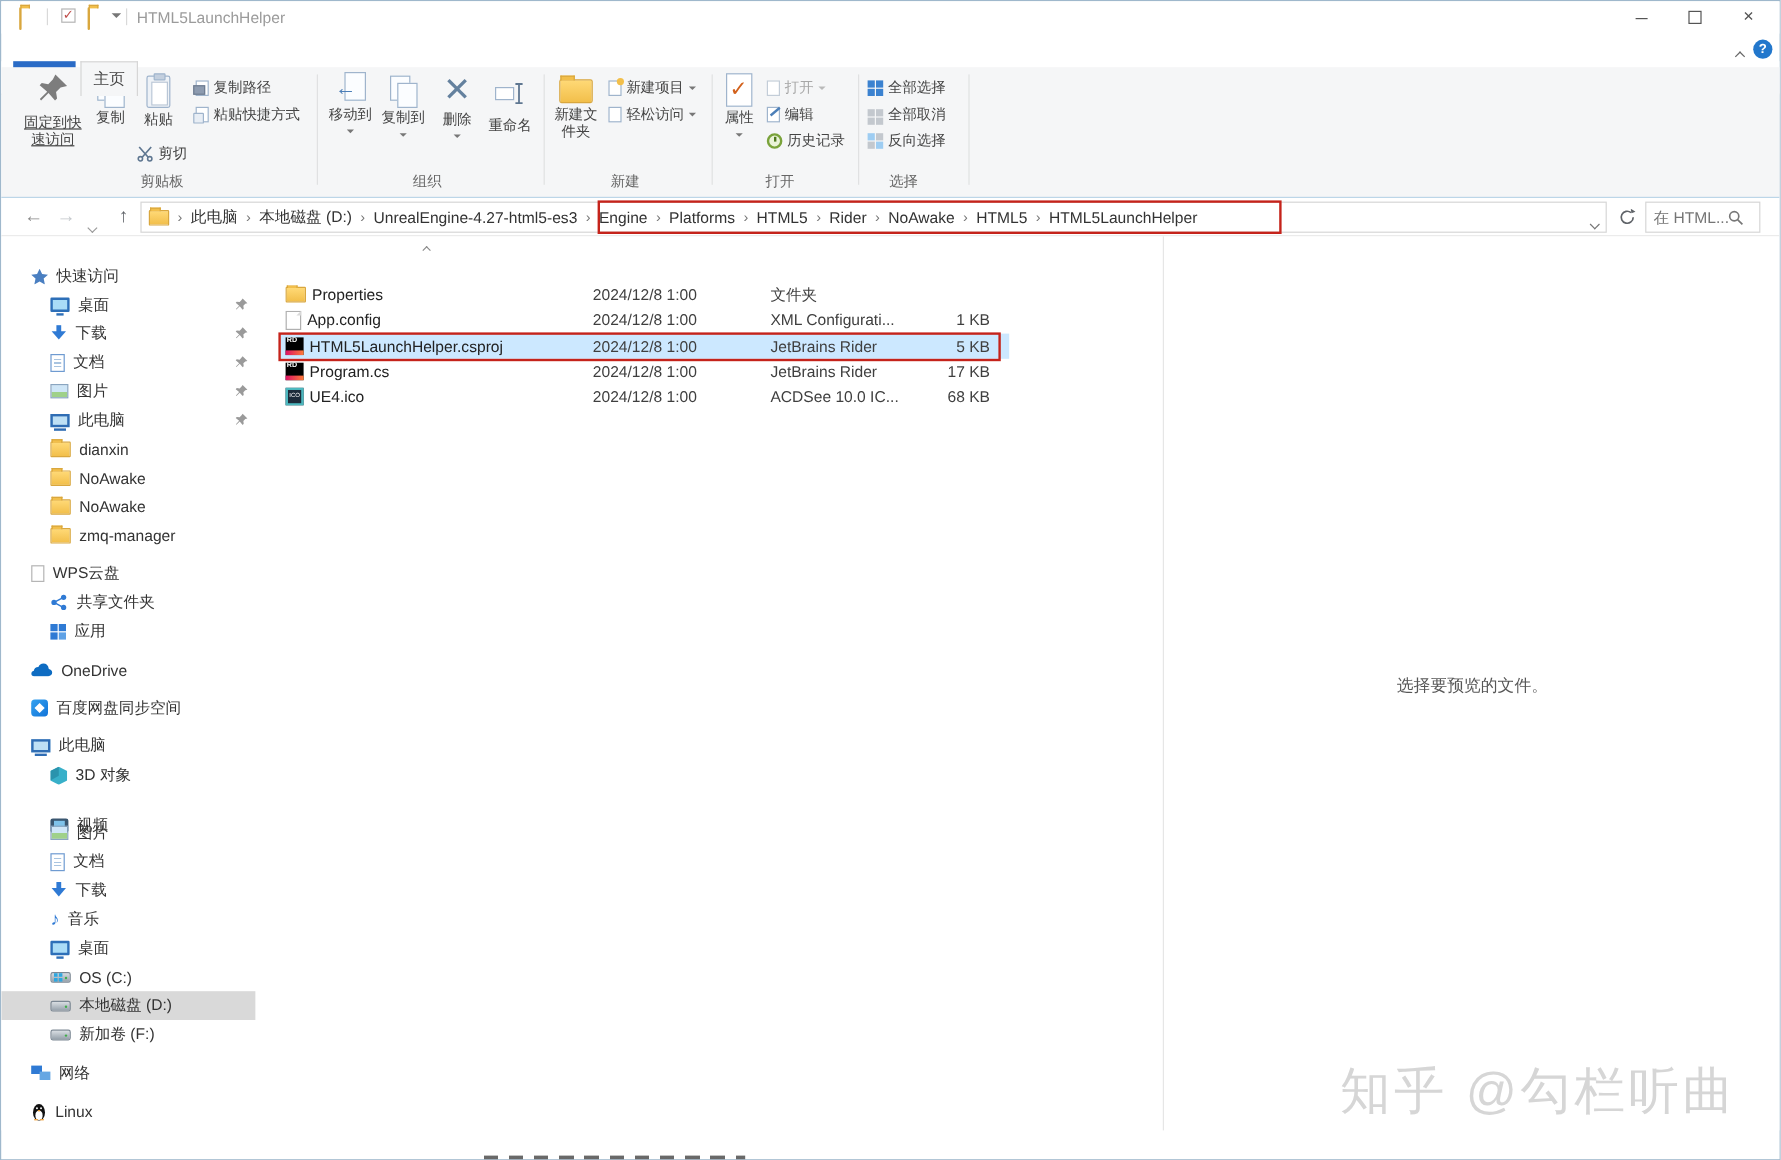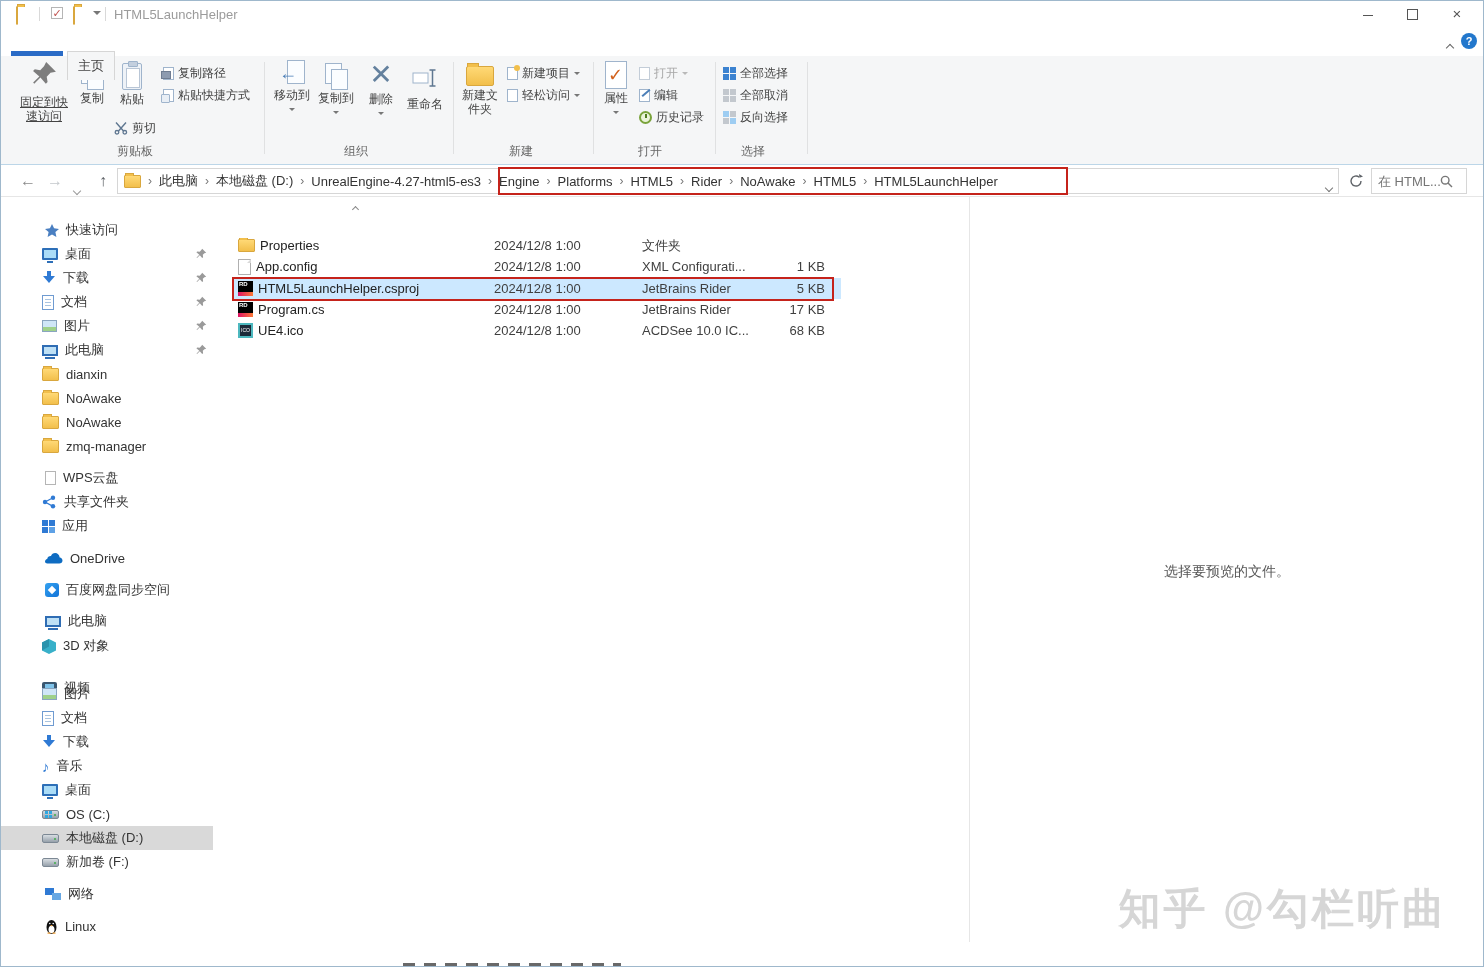--- a/index.html
+++ b/index.html
@@ -81,21 +81,21 @@
 
   
   .content{position:absolute;left:0;top:196px;width:100%;height:745px;background:#fff;}
   .pane-div{position:absolute;left:968px;top:0;width:1px;height:745px;background:#e6e6e6;}
 
   
   .sidebar{position:absolute;left:0;top:0;width:212px;height:745px;overflow:hidden;}
   .srow{position:absolute;left:0;width:212px;height:24px;display:flex;align-items:center;gap:7px;font-size:13px;color:#333;white-space:nowrap;}
   .srow .pin{position:absolute;right:6px;top:6px;}
   .srow.sel{background:#d9d9d9;}
-  .lvl0{padding-left:44px;}
+  .lvl0{padding-left:25px;}
   .lvl1{padding-left:41px;}
 
   
   .i{flex:none;display:inline-block;}
   .i-desk{width:16px;height:12px;background:#aadcf7;border:2px solid #2d6fb8;border-radius:1px;position:relative;}
   .i-desk::after{content:"";position:absolute;left:3px;bottom:-5px;width:6px;height:2px;background:#2d6fb8;}
   .i-dl{position:relative;width:14px;height:15px;}
   .i-dl::before{content:"";position:absolute;left:5px;top:0;width:4px;height:6px;background:#2f7ad4;}
   .i-dl::after{content:"";position:absolute;left:1px;top:5px;border-left:6px solid transparent;border-right:6px solid transparent;border-top:7px solid #2f7ad4;}
   .i-doc{width:12px;height:15px;background:#fff;border:1px solid #6f9bd1;position:relative;}
@@ -131,21 +131,21 @@
   .frow .c-size{text-align:right;padding-right:16px;color:#3f3f3f;white-space:nowrap;}
   .frow.sel{background:#cce8ff;}
   .fi-page{width:13px;height:16px;background:#fff;border:1px solid #b0b0b0;position:relative;flex:none;}
   .fi-page::after{content:"";position:absolute;right:-1px;top:-1px;border-left:4px solid transparent;border-bottom:4px solid #d9d9d9;}
   .fi-rd{width:15px;height:15px;background:#000;position:relative;flex:none;color:#fff;font-size:6px;font-weight:bold;line-height:7px;padding-left:1px;}
   .fi-rd::after{content:"";position:absolute;left:0;bottom:0;width:100%;height:4px;background:linear-gradient(90deg,#dd1265,#fd7a38);}
   .fi-ico{width:15px;height:15px;background:#1c2b3a;border:2px solid #4db8bf;color:#fff;font-size:5px;line-height:11px;text-align:center;flex:none;}
 
   
   .preview-msg{position:absolute;left:968px;top:366px;width:516px;text-align:center;font-size:14px;color:#575757;}
-  .watermark{position:absolute;right:36px;top:684px;font-size:42px;font-weight:bold;letter-spacing:3px;color:#d6d6d6;white-space:nowrap;}
+  .watermark{position:absolute;right:36px;top:684px;font-size:42px;font-weight:normal;letter-spacing:3px;color:#d6d6d6;white-space:nowrap;}
 
   
   .annot{position:absolute;border:2px solid #c5231b;pointer-events:none;}
 
   
   .statusbar{position:absolute;left:0;top:941px;width:100%;height:26px;background:#fff;border-top:1px solid #dcdcdc;font-size:12px;color:#444;}
   .status-count{position:absolute;left:22px;top:6px;}
   .status-div{position:absolute;left:185px;top:2px;width:1px;height:20px;background:#e6e6e6;}
   .vw-btn{position:absolute;top:4px;width:20px;height:17px;border:1px solid transparent;}
   .vw-btn.sel{background:#d4e9fb;border-color:#5a9ede;}
@@ -278,21 +278,21 @@
       <span class="hist"></span>
       <span>历史记录</span>
     </div>
     <div class="grp-lbl" style="left:637px;">打开</div>
     <div class="rdiv" style="left:714px;"></div>
 
     <div class="rsm" style="left:722px;top:8px;">
       <span class="grid4 all"></span>
       <span>全部选择</span>
     </div>
-    <div class="rsm" style="left:722px;top:30px;">
+    <div class="rsm" style="left:722px;top:30px;align-items:flex-end;">
       <span class="grid4 none"></span>
       <span>全部取消</span>
     </div>
     <div class="rsm" style="left:722px;top:52px;">
       <span class="grid4 inv"></span>
       <span>反向选择</span>
     </div>
     <div class="grp-lbl" style="left:740px;">选择</div>
     <div class="rdiv" style="left:806px;"></div>
   </div>

